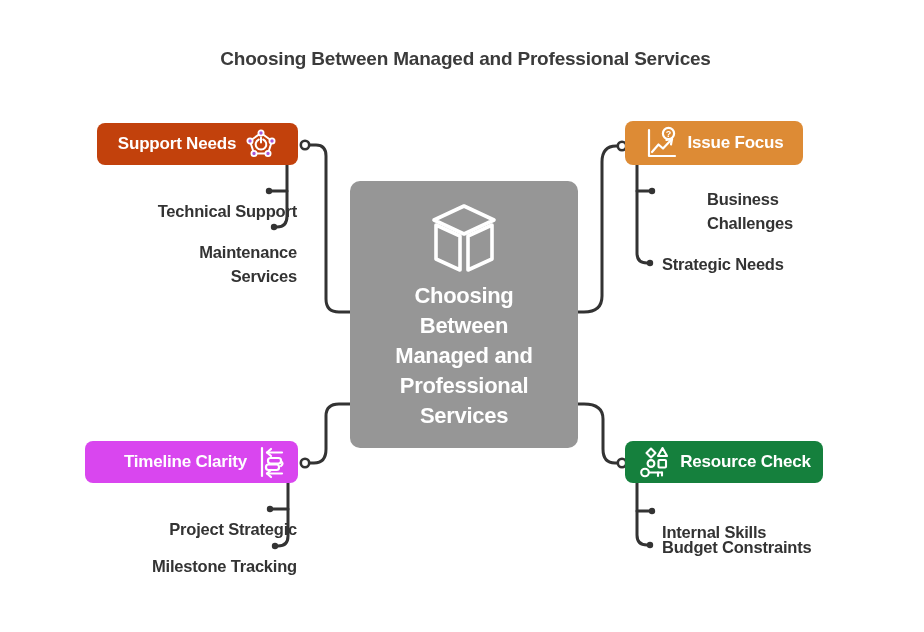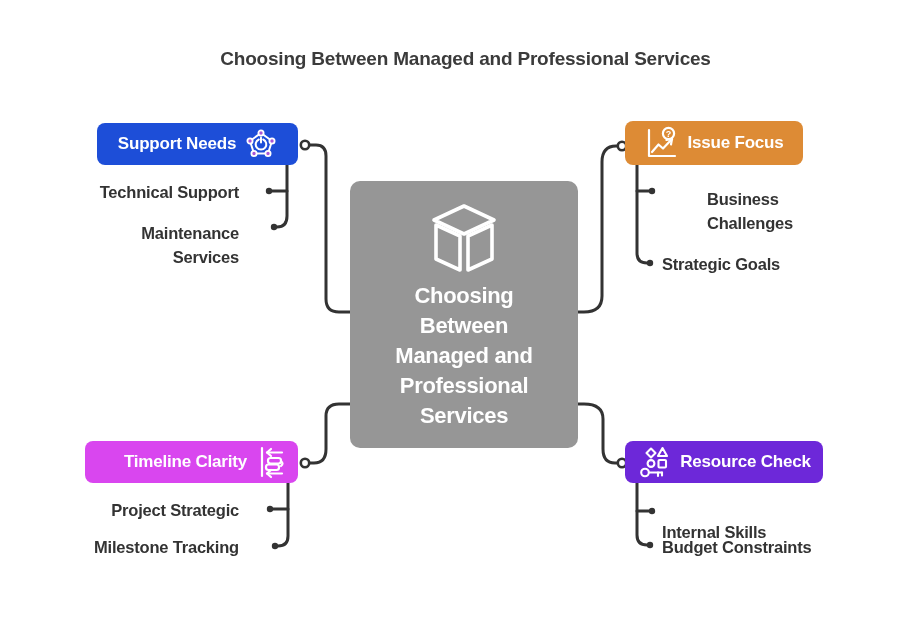--- a/index.html
+++ b/index.html
@@ -22,29 +22,29 @@
   }
   .center-label{
     margin-top:4px;width:172px;text-align:center;color:#ffffff;
     font-size:22px;font-weight:bold;line-height:30px;letter-spacing:-0.3px;
   }
   .branch-box{
     position:absolute;display:flex;align-items:center;justify-content:center;
     gap:9px;border-radius:8px;color:#ffffff;font-weight:bold;font-size:17px;
     letter-spacing:-0.2px;box-sizing:border-box;padding:0 10px;
   }
-  .box-support   {left:97px; top:123px;width:201px;height:42px;background:#1d4ed8;}
+  .box-support   {left:97px; top:123px;width:201px;height:42px;background:#c2410c;}
   .box-issue     {left:625px;top:121px;width:178px;height:44px;background:#dd8b35;}
   .box-timeline  {left:85px; top:441px;width:213px;height:42px;background:#d946ef;justify-content:flex-end;}
-  .box-resource  {left:625px;top:441px;width:198px;height:42px;background:#6d28d9;}
+  .box-resource  {left:625px;top:441px;width:198px;height:42px;background:#15803d;}
   .sub-label{
     position:absolute;color:#333333;font-weight:bold;font-size:16.5px;
     line-height:24px;letter-spacing:-0.2px;white-space:nowrap;
   }
-  .sub-right{right:692px;text-align:right;}
+  .sub-right{right:634px;text-align:right;margin-top:19px;}
   .sub-left{left:662px;text-align:left;}
   .wrap2{white-space:normal;}
   .icon{flex:0 0 auto;display:block;}
 </style>
 </head>
 <body>
 
 <div class="canvas">
 
   <div class="title">Choosing Between Managed and Professional Services</div>
@@ -154,17 +154,17 @@
     </svg>
     <span>Resource Check</span>
   </div>
 
   <div class="sub-label sub-right" style="top:180px;">Technical Support</div>
   <div class="sub-label sub-right wrap2" style="top:221px;width:132px;">Maintenance Services</div>
   <div class="sub-label sub-right" style="top:498px;">Project Strategic</div>
   <div class="sub-label sub-right" style="top:535px;">Milestone Tracking</div>
 
   <div class="sub-label sub-left wrap2" style="top:187px;width:112px;margin-left:45px;">Business Challenges</div>
-  <div class="sub-label sub-left" style="top:252px;">Strategic Goals</div>
+  <div class="sub-label sub-left" style="top:252px;">Strategic Needs</div>
   <div class="sub-label sub-left" style="top:520px;">Internal Skills</div>
   <div class="sub-label sub-left" style="top:535px;">Budget Constraints</div>
 
 </div>
 
 </body></html>

